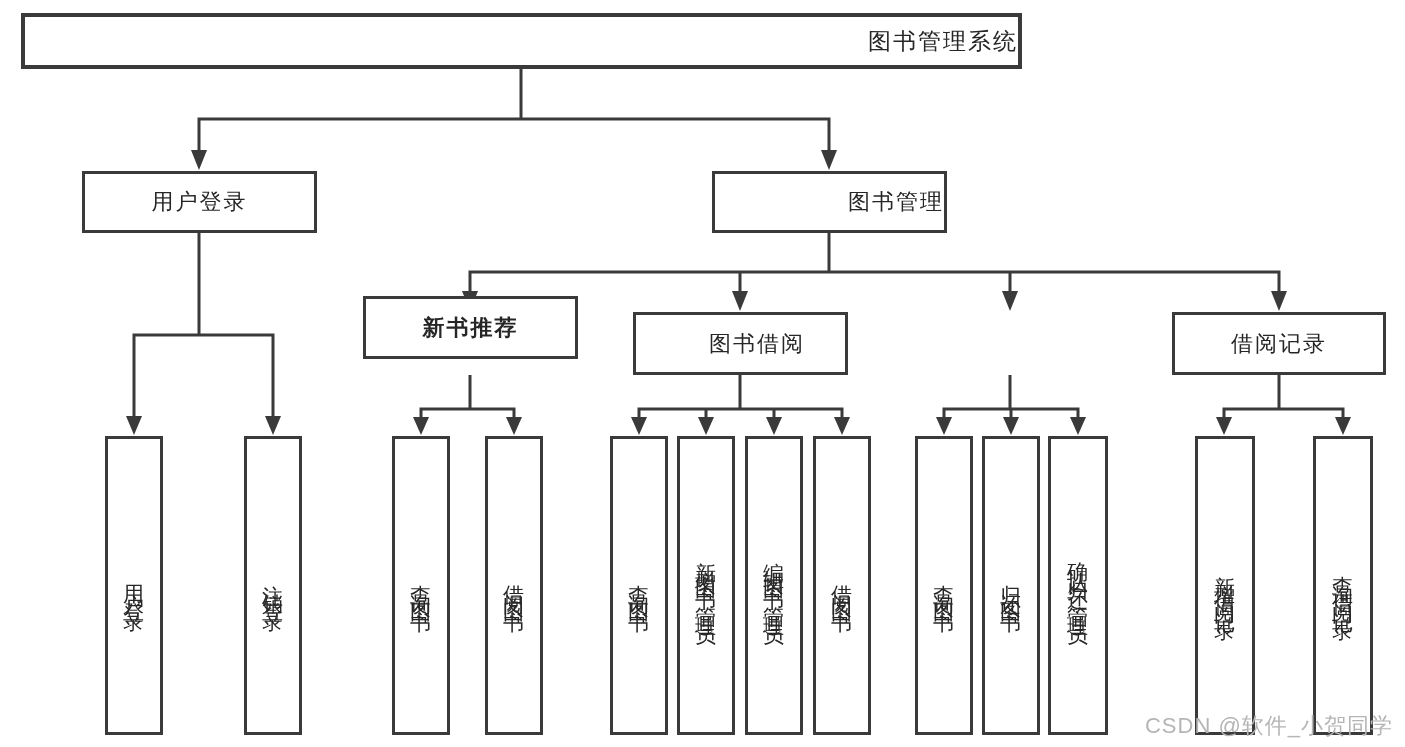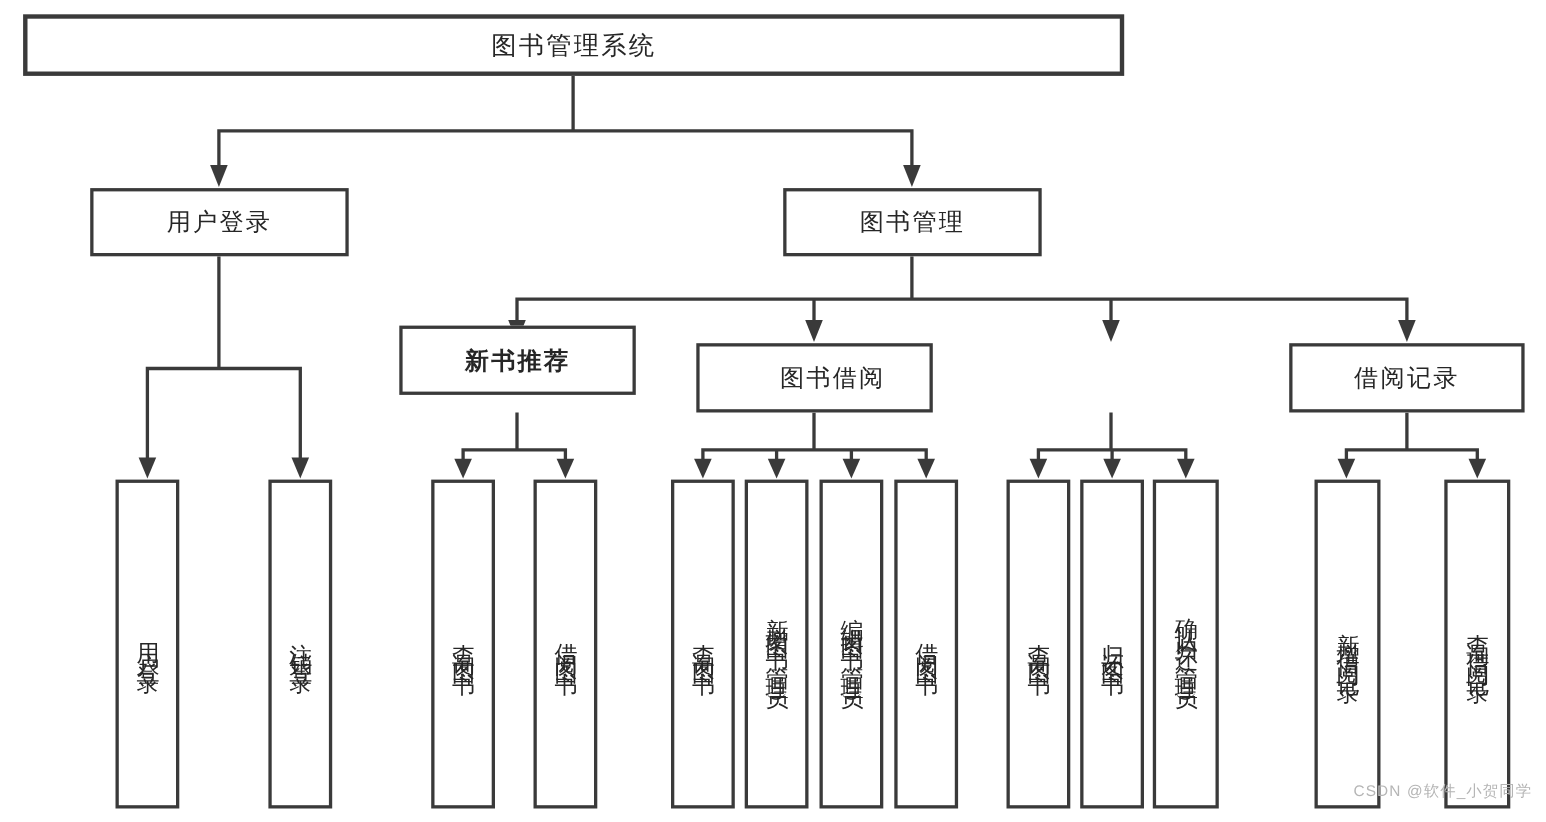--- a/index.html
+++ b/index.html
@@ -52,23 +52,23 @@
   }
   .vbox .vtext {
     writing-mode: vertical-rl;
     text-orientation: mixed;
     font-size: 21px;
     line-height: 1;
     letter-spacing: 9px;
     white-space: nowrap;
   }
   
-  #root            { left: 21px;   top: 13px;  width: 1001px; height: 56px; }
+  #root            { left: 21px;   top: 13px;  width: 1001px; height: 56px; justify-content: flex-end; }
   #n-user-login    { left: 82px;   top: 171px; width: 235px;  height: 62px; }
-  #n-book-mgmt     { left: 712px;  top: 171px; width: 235px;  height: 62px; }
+  #n-book-mgmt     { left: 712px;  top: 171px; width: 235px;  height: 62px; justify-content: flex-end; }
   #n-new-book      { left: 363px;  top: 296px; width: 215px;  height: 63px; font-weight: bold; }
   #n-book-borrow   { left: 633px;  top: 312px; width: 215px;  height: 63px; padding-left: 33px; }
   #n-current       { left: 903px;  top: 312px; width: 214px;  height: 63px; }
   #n-records       { left: 1172px; top: 312px; width: 214px;  height: 63px; }
   
   #leaf-user-login { left: 105px; }
   #leaf-logout     { left: 244px; }
   #leaf-nb-query   { left: 392px; }
   #leaf-nb-borrow  { left: 485px; }
   #leaf-bb-query   { left: 610px; }
@@ -78,21 +78,21 @@
   #leaf-cb-query   { left: 915px; }
   #leaf-cb-return  { left: 982px; }
   #leaf-cb-confirm { left: 1048px; width: 60px; }
   #leaf-rec-add    { left: 1195px; width: 60px; }
   #leaf-rec-query  { left: 1313px; width: 60px; }
   #watermark {
     position: absolute;
     right: 12px;
     top: 711px;
     color: #b5b5b5;
-    font-size: 14px;
+    font-size: 22px;
     letter-spacing: 1px;
     white-space: nowrap;
   }
 </style>
 </head>
 <body>
 
 <div id="canvas">
 
   <svg id="connectors" viewBox="0 0 1405 747" xmlns="http://www.w3.org/2000/svg">

